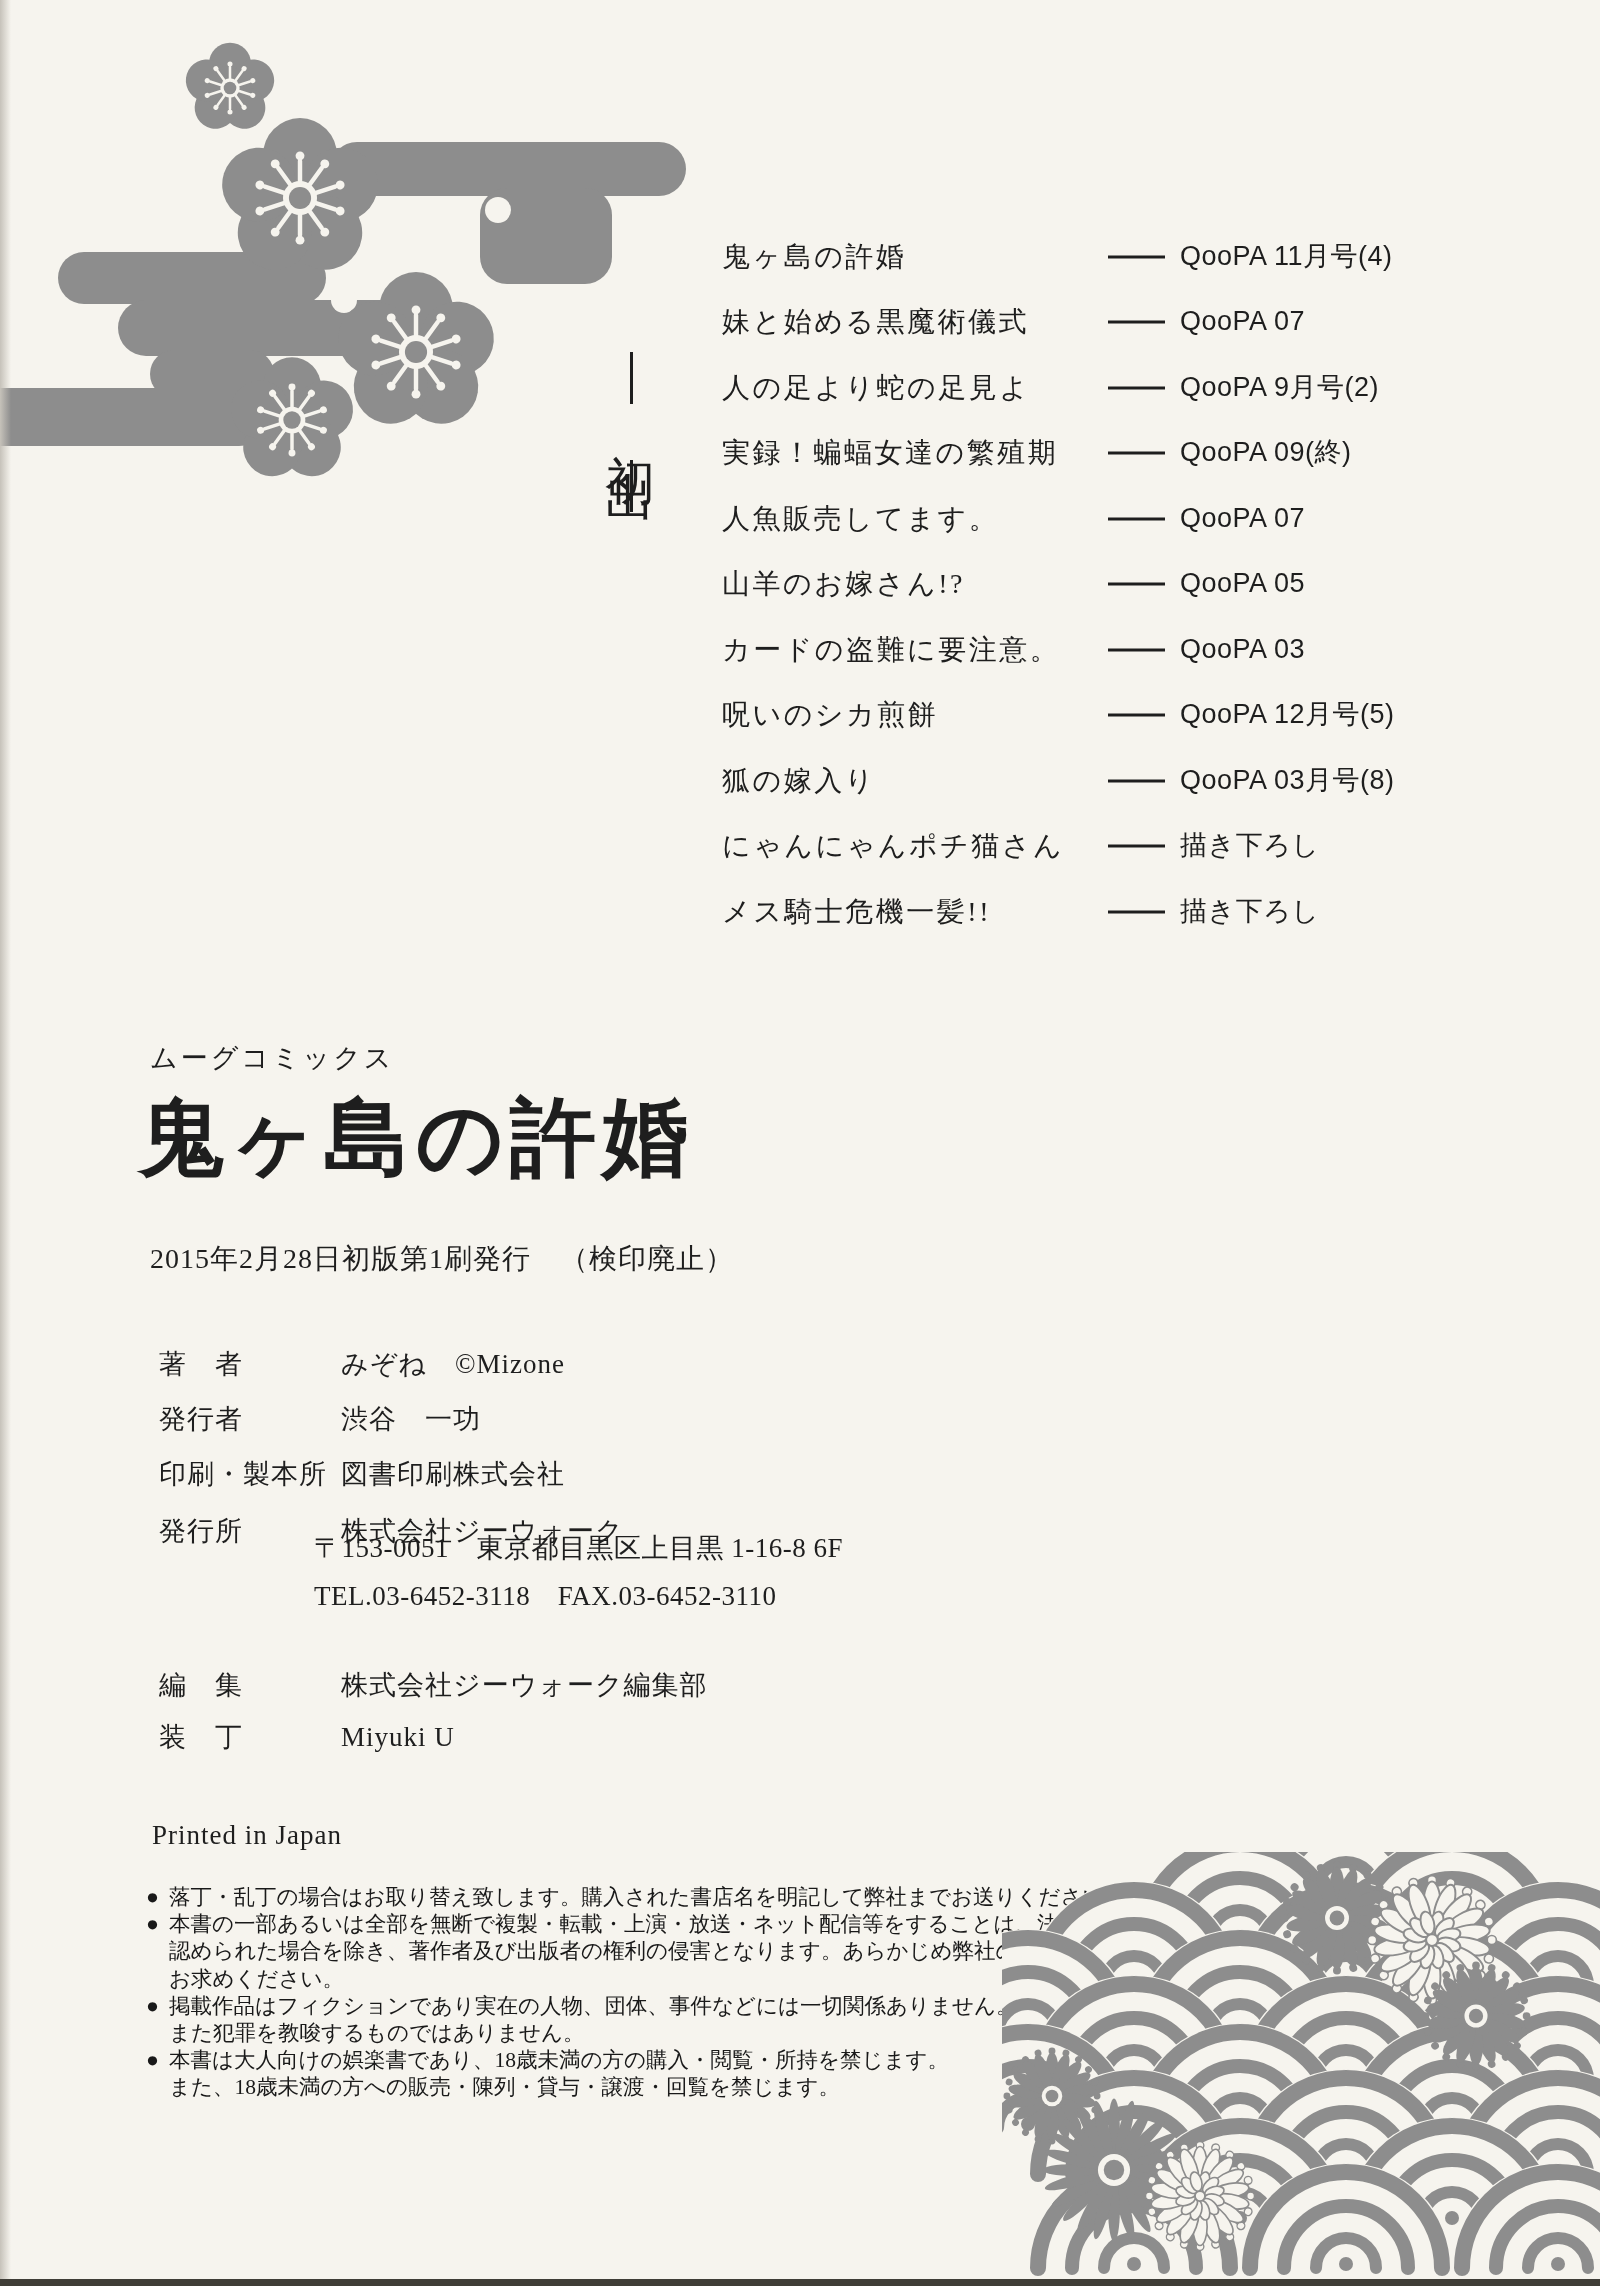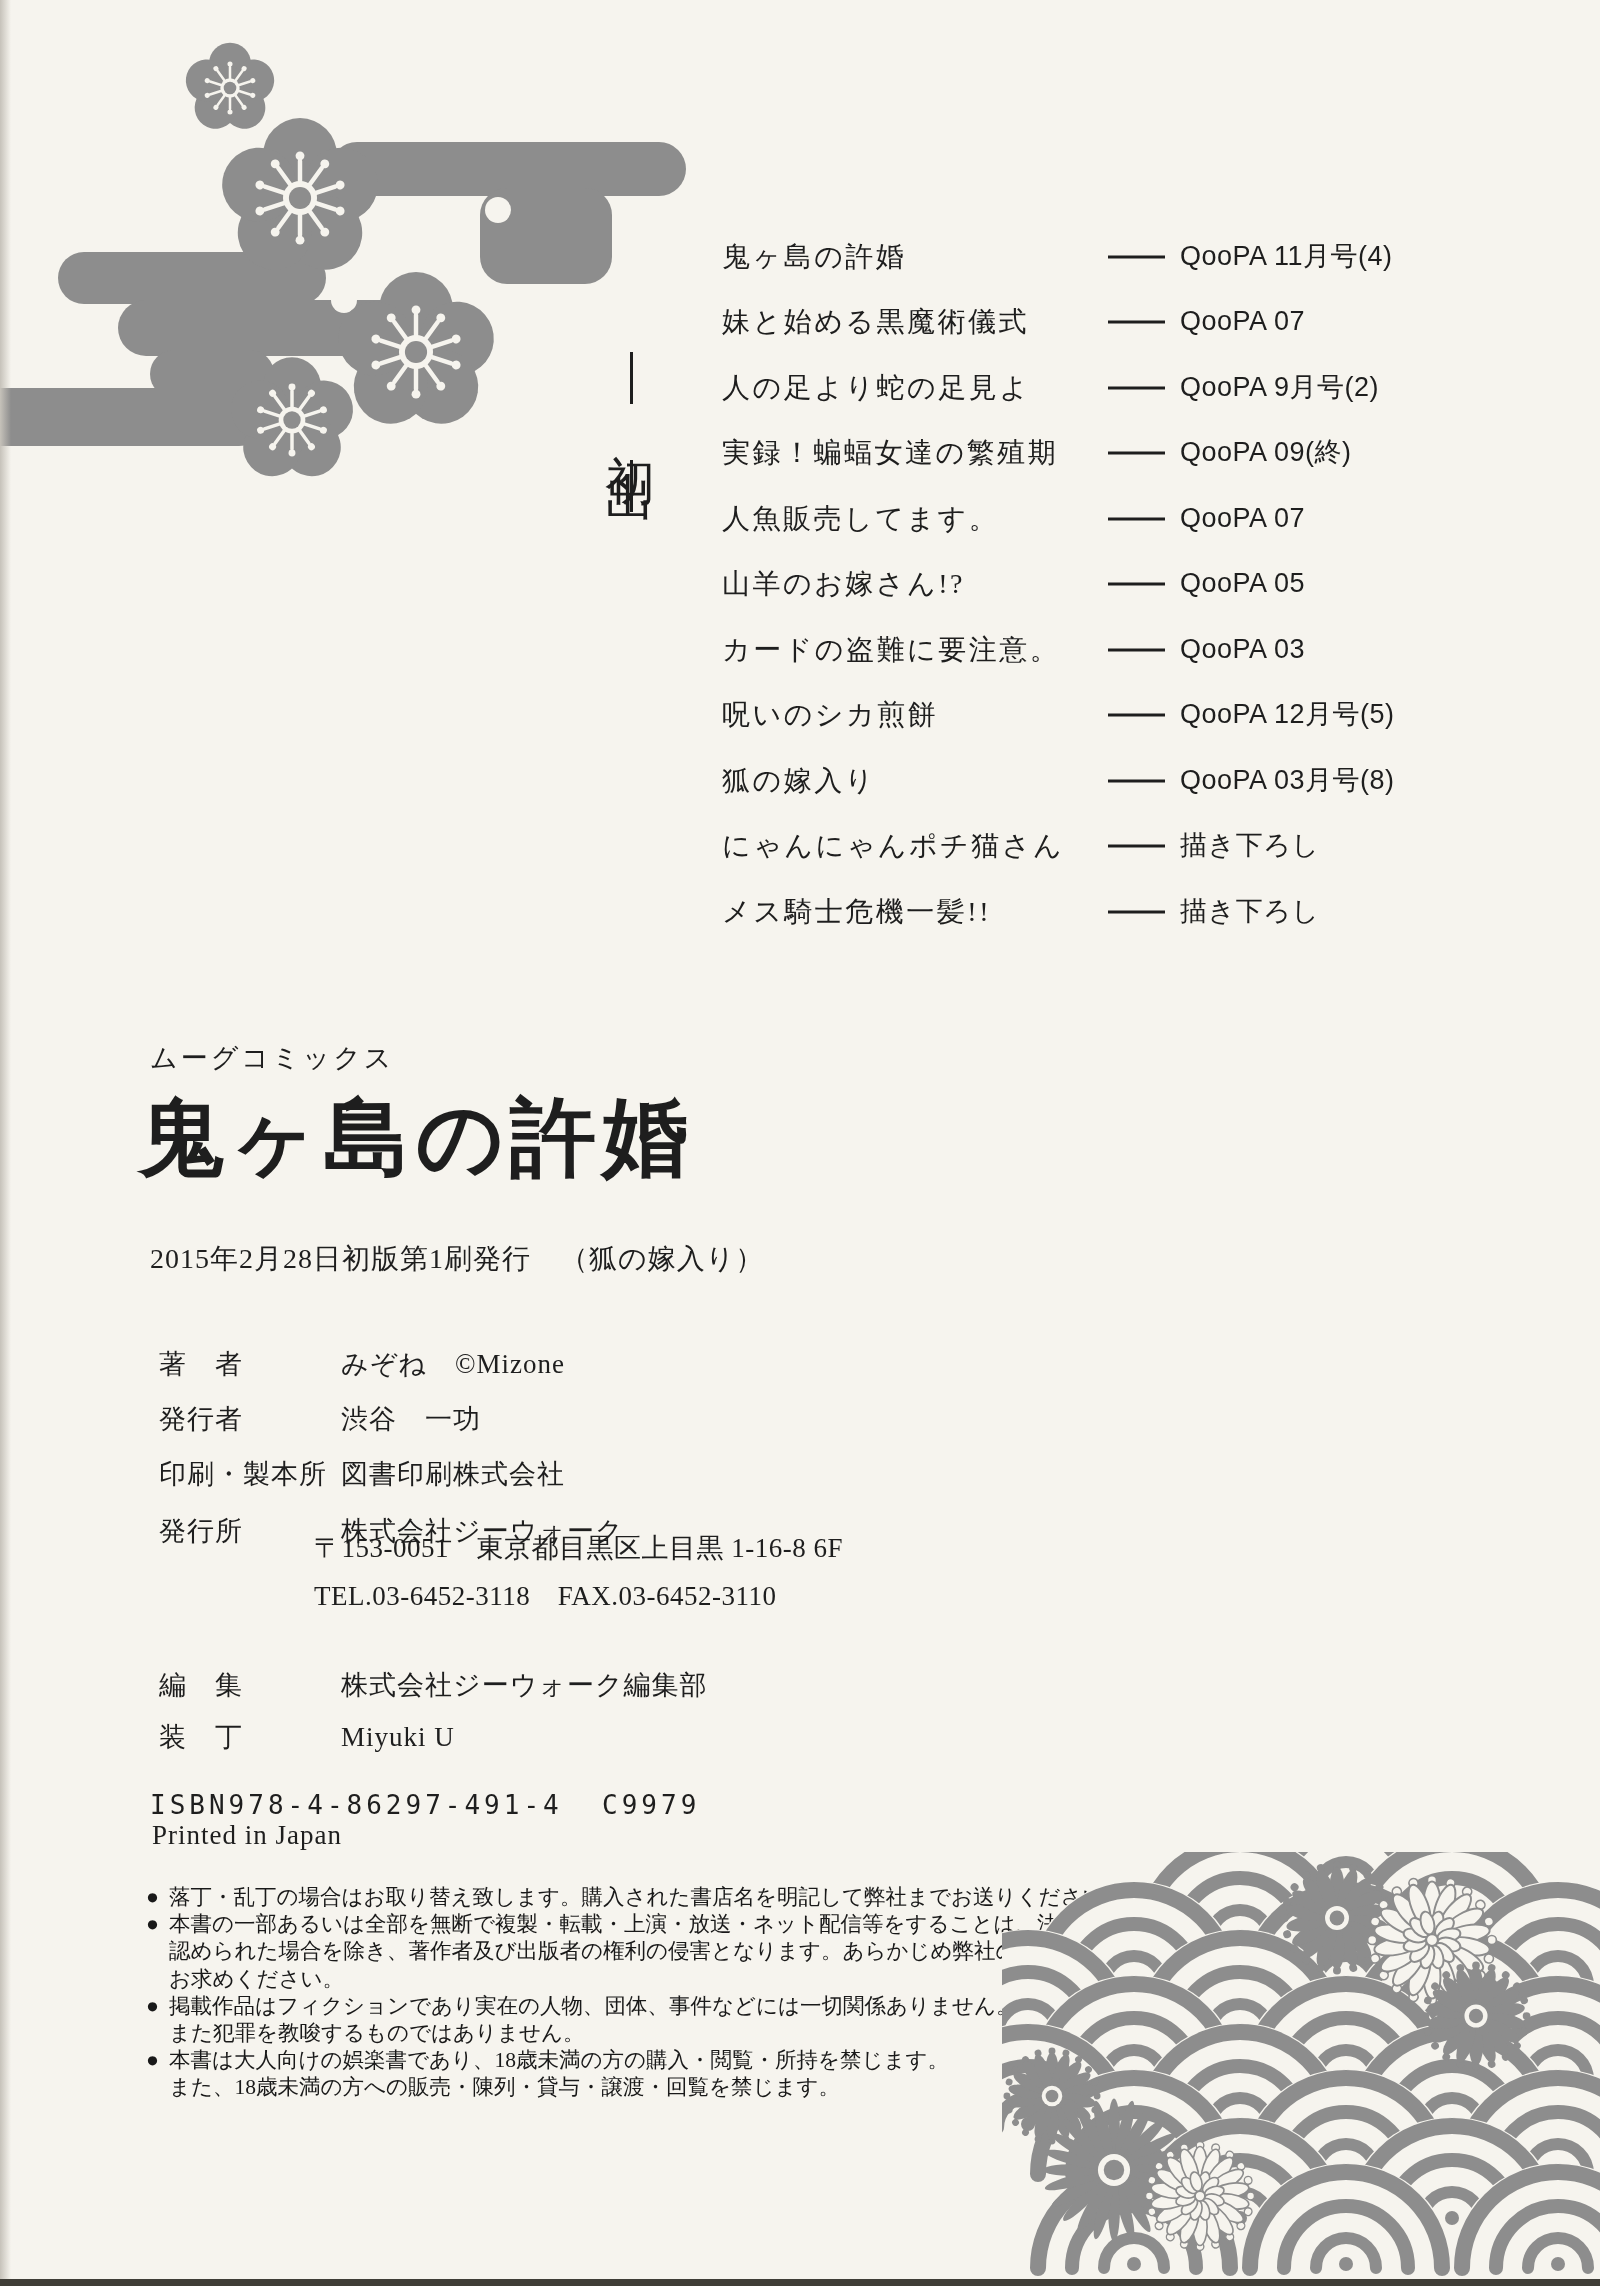--- a/index.html
+++ b/index.html
@@ -327,21 +327,21 @@
     </div>
     <div class="srow">
       <span class="stitle">メス騎士危機一髪!!</span>
       <span class="sdash"></span>
       <span class="ssource">描き下ろし</span>
     </div>
   </div>
 
   <div class="series-label">ムーグコミックス</div>
   <h1 class="book-title">鬼ヶ島の許婚</h1>
-  <div class="edition-line">2015年2月28日初版第1刷発行　（狐の嫁入り）</div>
+  <div class="edition-line">2015年2月28日初版第1刷発行　（検印廃止）</div>
 
   <div class="crow c0">
     <span class="role">著　者</span><span class="val">みぞね　©Mizone</span>
   </div>
   <div class="crow c1">
     <span class="role">発行者</span><span class="val">渋谷　一功</span>
   </div>
   <div class="crow c2">
     <span class="role">印刷・製本所</span><span class="val val-sans">図書印刷株式会社</span>
   </div>
@@ -351,21 +351,20 @@
   <div class="addr a0">〒153-0051　東京都目黒区上目黒 1-16-8 6F</div>
   <div class="addr a1">TEL.03-6452-3118　FAX.03-6452-3110</div>
   <div class="crow d0">
     <span class="role">編　集</span><span class="val val-sans">株式会社ジーウォーク編集部</span>
   </div>
   <div class="crow d1">
     <span class="role">装　丁</span><span class="val">Miyuki U</span>
   </div>
 
   <div class="printed-line">Printed in Japan</div>
-  <div class="isbn-line">ISBN978-4-86297-491-4  C9979</div>
 
   <div class="notices">
     <div class="notice">
       <div class="nline first"><span class="bullet">●</span><span>落丁・乱丁の場合はお取り替え致します。購入された書店名を明記して弊社までお送りください。</span></div>
     </div>
     <div class="notice">
       <div class="nline first"><span class="bullet">●</span><span>本書の一部あるいは全部を無断で複製・転載・上演・放送・ネット配信等をすることは、法律で</span></div>
       <div class="nline">認められた場合を除き、著作者及び出版者の権利の侵害となります。あらかじめ弊社の許諾を</div>
       <div class="nline">お求めください。</div>
     </div>

